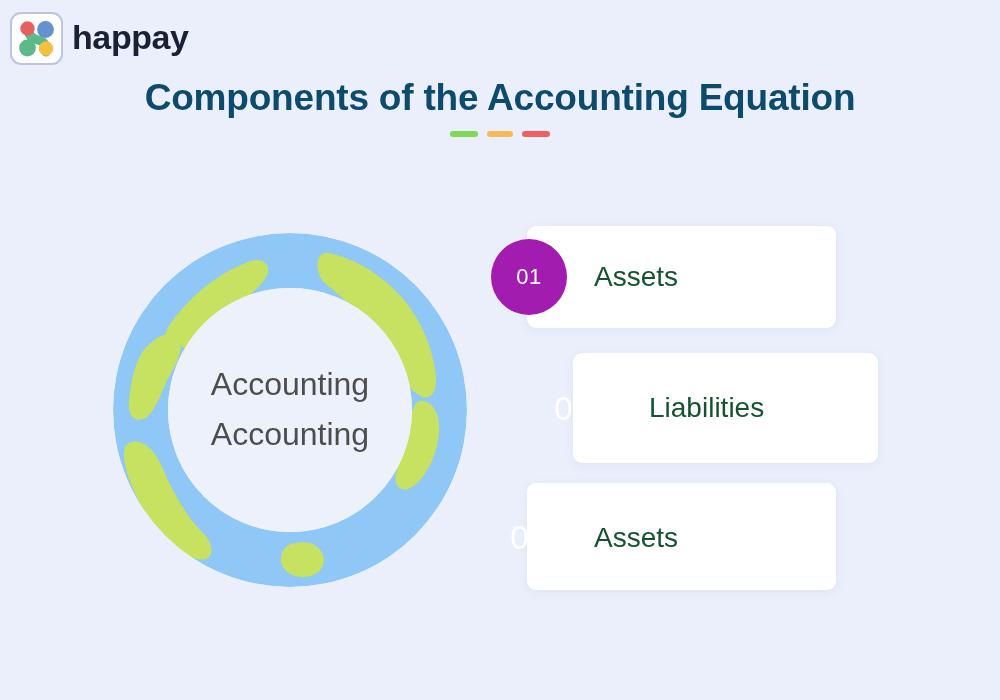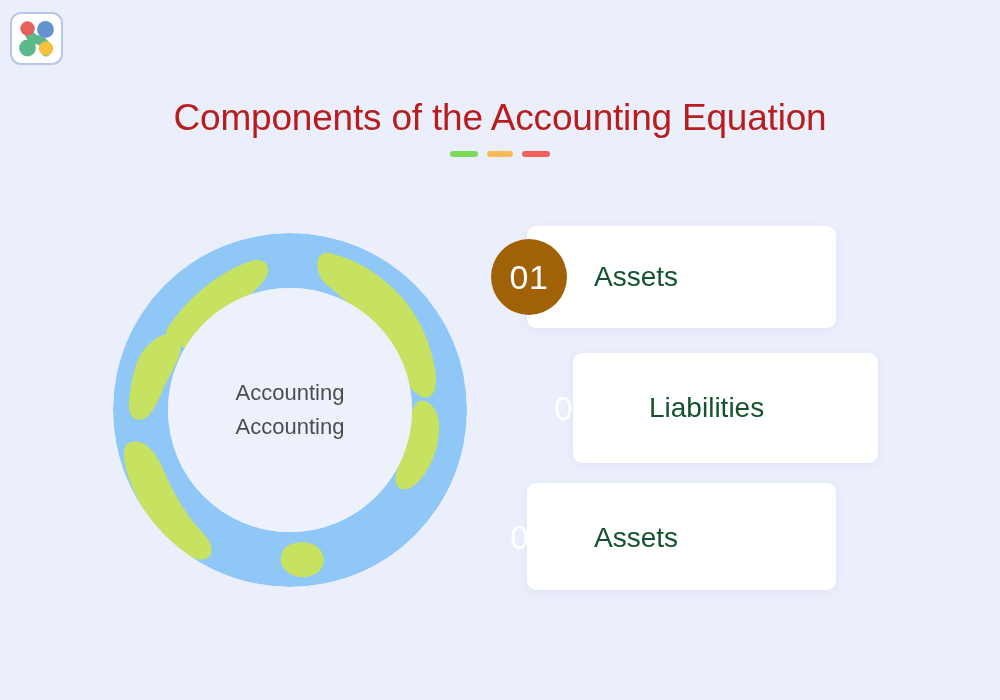--- a/index.html
+++ b/index.html
@@ -39,25 +39,24 @@
 
   
   .title-block {
     position:absolute;
     left:0; right:0;
     top:78px;
     text-align:center;
   }
   .main-title {
     font-size:37px;
-    font-weight:400;
-    color:#b91c1c;
+    font-weight:700;
+    color:#0c4a6e;
     letter-spacing:-0.2px;
     line-height:1.1;
-    margin-top:20px;
   }
   .dashes {
     margin-top:12px;
     display:flex;
     justify-content:center;
     align-items:center;
     gap:9px;
   }
   .dash { height:6px; border-radius:3px; }
   .dash.d1 { width:28px; background:#7ed957; }
@@ -72,21 +71,21 @@
     width:354px;
     height:354px;
   }
   .donut-wrap svg { display:block; }
   .donut-center-text {
     position:absolute;
     left:50%; top:50%;
     transform:translate(-50%,-50%);
     width:230px;
     text-align:center;
-    font-size:22px;
+    font-size:32px;
     font-weight:400;
     color:#4d4d4d;
     line-height:1.55;
     pointer-events:none;
   }
 
   
   .list { position:absolute; left:0; top:0; width:1000px; height:700px; }
   .item { position:absolute; }
   .item .card {
@@ -109,21 +108,21 @@
   .item .label {
     position:absolute;
     font-size:28px;
     font-weight:400;
     color:#14532d;
     white-space:nowrap;
   }
 
   
   .item-1 .card  { left:527px; top:226px; width:309px; height:102px; }
-  .item-1 .badge { left:491px; top:239px; width:76px; height:76px; background:#a16207; font-size:34px; }
+  .item-1 .badge { left:491px; top:239px; width:76px; height:76px; background:#a21caf; font-size:22px; }
   .item-1 .label { left:594px; top:261px; }
 
   
   .item-2 .card  { left:573px; top:353px; width:305px; height:110px; }
   .item-2 .badge { left:535px; top:371px; width:76px; height:76px; background:#6cc košt; }
   .item-2 .label { left:649px; top:392px; }
 
   
   .item-3 .card  { left:527px; top:483px; width:309px; height:107px; }
   .item-3 .badge { left:491px; top:500px; width:76px; height:76px; background:#f8b košt; }
@@ -135,20 +134,21 @@
 <div class="brand">
   <div class="logo-mark">
     <svg width="49" height="49" viewBox="0 0 49 49" aria-hidden="true">
       <path d="M16 13 Q16 24 26 26 Q35 28 34 38" stroke="#5cb98a" stroke-width="9" fill="none" stroke-linecap="round"></path>
       <circle cx="15.5" cy="14.5" r="7.2" fill="#e8605d"></circle>
       <circle cx="33.5" cy="15.5" r="8.4" fill="#6592cf"></circle>
       <circle cx="15.5" cy="34" r="8.4" fill="#5cb98a"></circle>
       <circle cx="34" cy="34.5" r="7.2" fill="#f5c03e"></circle>
     </svg>
   </div>
+  <div class="wordmark">happay</div>
 </div>
 
 <div class="title-block">
   <div class="main-title">Components of the Accounting Equation</div>
   <div class="dashes">
     <span class="dash d1"></span>
     <span class="dash d2"></span>
     <span class="dash d3"></span>
   </div>
 </div>

